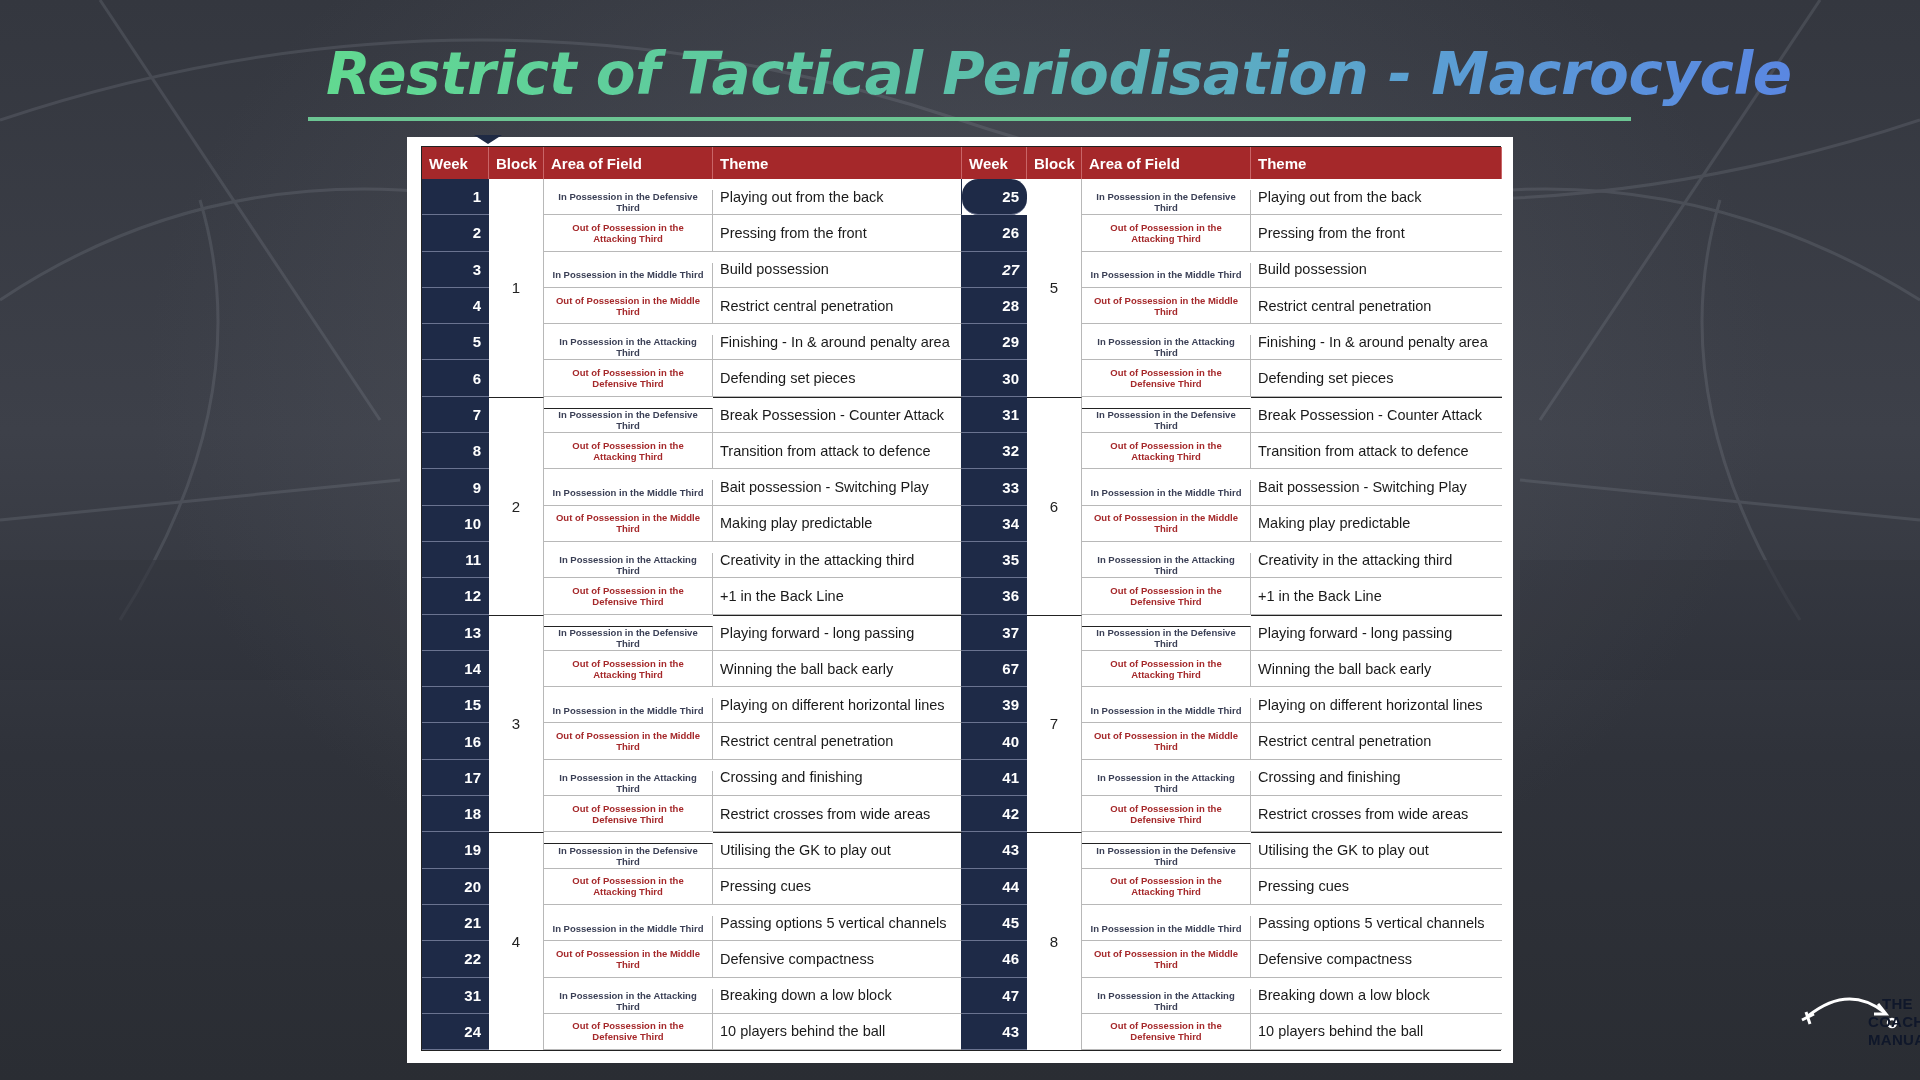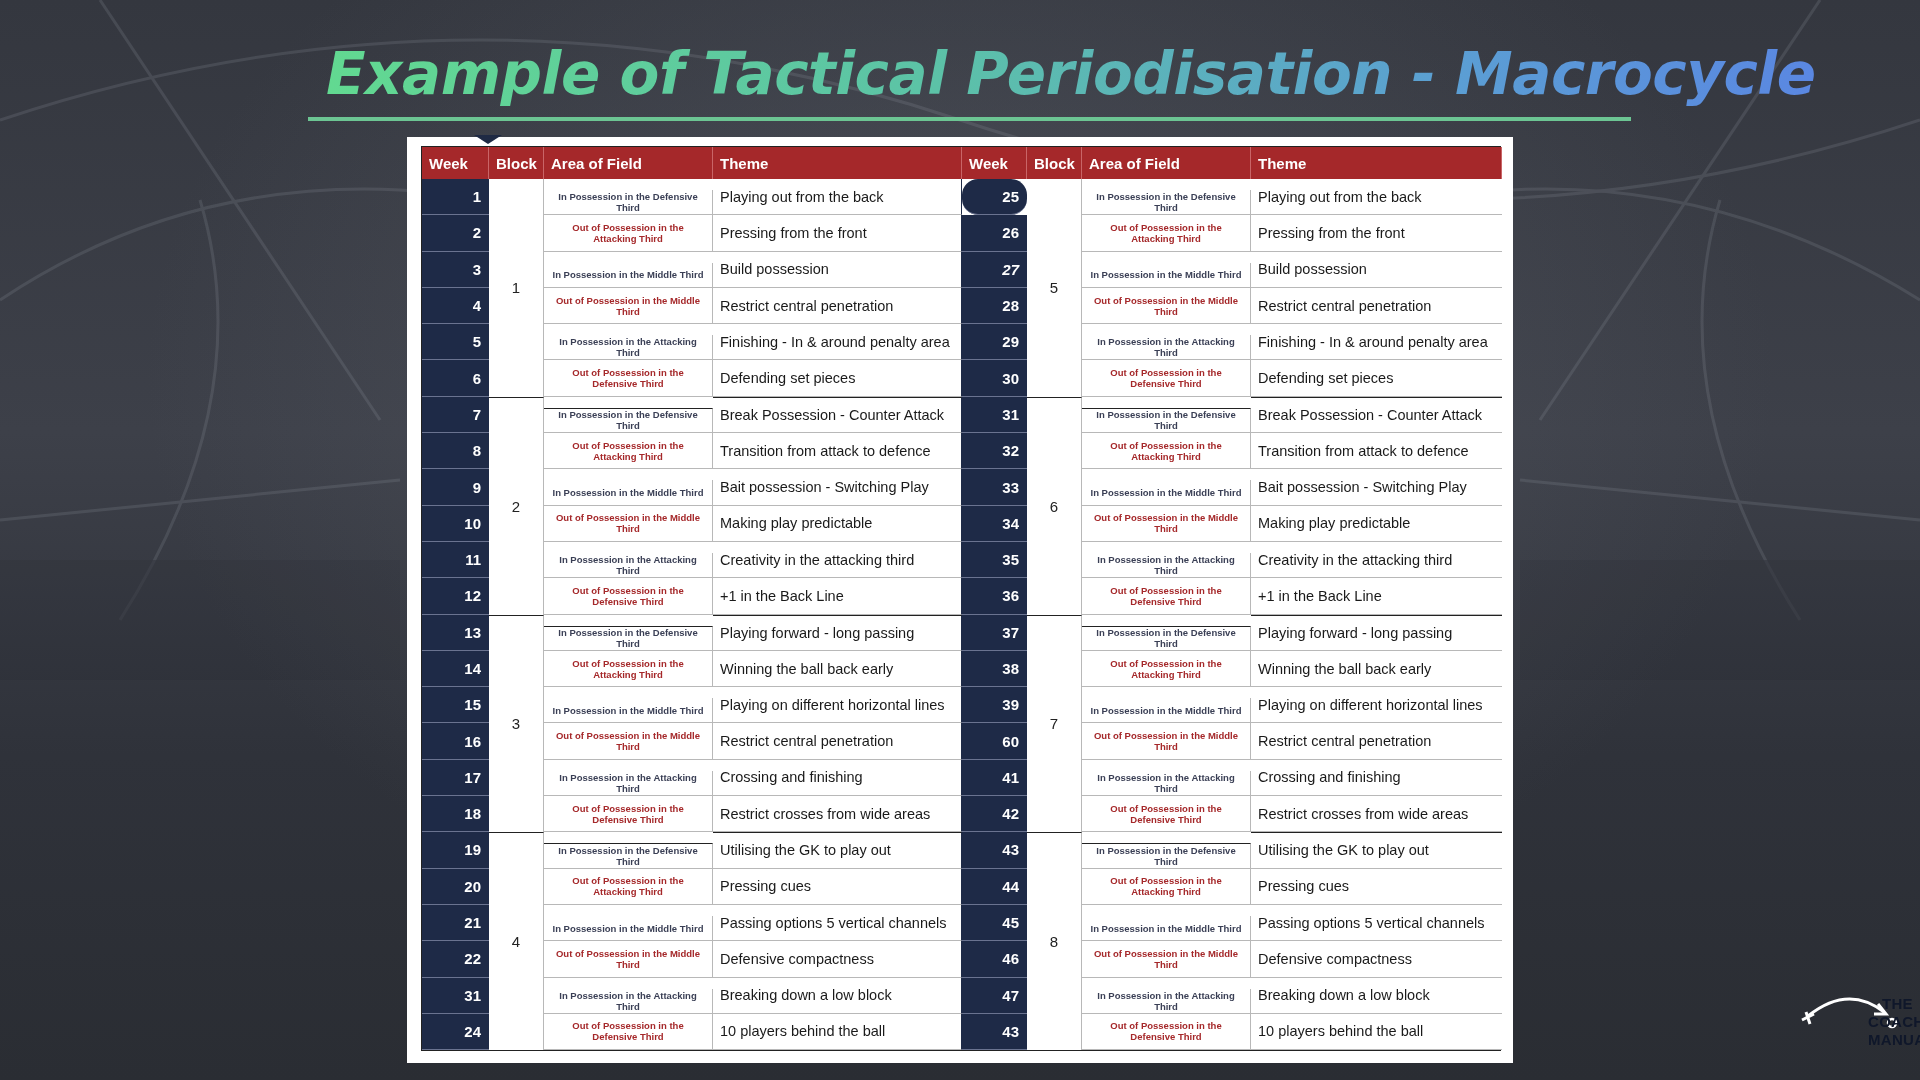--- a/index.html
+++ b/index.html
@@ -97,21 +97,21 @@
     <path d="M1920 520 L 1520 480"></path>
     <path d="M200 200 Q 260 400 120 620"></path>
     <path d="M1720 200 Q 1660 400 1800 620"></path>
   </g>
   <g fill="#1e2026" opacity="0.6">
     <rect x="0" y="560" width="400" height="120"></rect>
     <rect x="1520" y="560" width="400" height="120"></rect>
   </g>
 </svg>
 
-<h1 class="title">Example of Tactical Periodisation - Macrocycle</h1>
+<h1 class="title">Restrict of Tactical Periodisation - Macrocycle</h1>
 <div class="underline"></div>
 
 <div class="table-card"></div>
 <div class="chevron"></div>
 
 <div class="grid" id="grid">
   <div class="hcell" style="grid-column:1;grid-row:1">Week</div>
   <div class="hcell" style="grid-column:2;grid-row:1">Block</div>
   <div class="hcell" style="grid-column:3;grid-row:1">Area of Field</div>
   <div class="hcell" style="grid-column:4;grid-row:1">Theme</div>
@@ -230,27 +230,27 @@
     <div class="wcell" style="grid-area: 12 / 5;">35</div>
     <div class="acell in" style="grid-area: 12 / 7;">In Possession in the Attacking Third</div>
     <div class="tcell" style="grid-area: 12 / 8;">Creativity in the attacking third</div>
     <div class="wcell" style="grid-area: 13 / 5;">36</div>
     <div class="acell out" style="grid-area: 13 / 7;">Out of Possession in the Defensive Third</div>
     <div class="tcell" style="grid-area: 13 / 8;">+1 in the Back Line</div>
     <div class="bcell blocksep" style="grid-area: 14 / 6 / span 6;">7</div>
     <div class="wcell" style="grid-area: 14 / 5;">37</div>
     <div class="acell in blocksep" style="grid-area: 14 / 7;">In Possession in the Defensive Third</div>
     <div class="tcell blocksep" style="grid-area: 14 / 8;">Playing forward - long passing</div>
-    <div class="wcell" style="grid-area: 15 / 5;">38</div>
+    <div class="wcell" style="grid-area: 15 / 5;">67</div>
     <div class="acell out" style="grid-area: 15 / 7;">Out of Possession in the Attacking Third</div>
     <div class="tcell" style="grid-area: 15 / 8;">Winning the ball back early</div>
     <div class="wcell" style="grid-area: 16 / 5;">39</div>
     <div class="acell in" style="grid-area: 16 / 7;">In Possession in the Middle Third</div>
     <div class="tcell" style="grid-area: 16 / 8;">Playing on different horizontal lines</div>
-    <div class="wcell" style="grid-area: 17 / 5;">60</div>
+    <div class="wcell" style="grid-area: 17 / 5;">40</div>
     <div class="acell out" style="grid-area: 17 / 7;">Out of Possession in the Middle Third</div>
     <div class="tcell" style="grid-area: 17 / 8;">Restrict central penetration</div>
     <div class="wcell" style="grid-area: 18 / 5;">41</div>
     <div class="acell in" style="grid-area: 18 / 7;">In Possession in the Attacking Third</div>
     <div class="tcell" style="grid-area: 18 / 8;">Crossing and finishing</div>
     <div class="wcell" style="grid-area: 19 / 5; padding-left: 28px;">42</div>
     <div class="acell out" style="grid-area: 19 / 7;">Out of Possession in the Defensive Third</div>
     <div class="tcell" style="grid-area: 19 / 8;">Restrict crosses from wide areas</div>
     <div class="bcell blocksep" style="grid-area: 20 / 6 / span 6;">8</div>
     <div class="wcell" style="grid-area: 20 / 5;">43</div>

